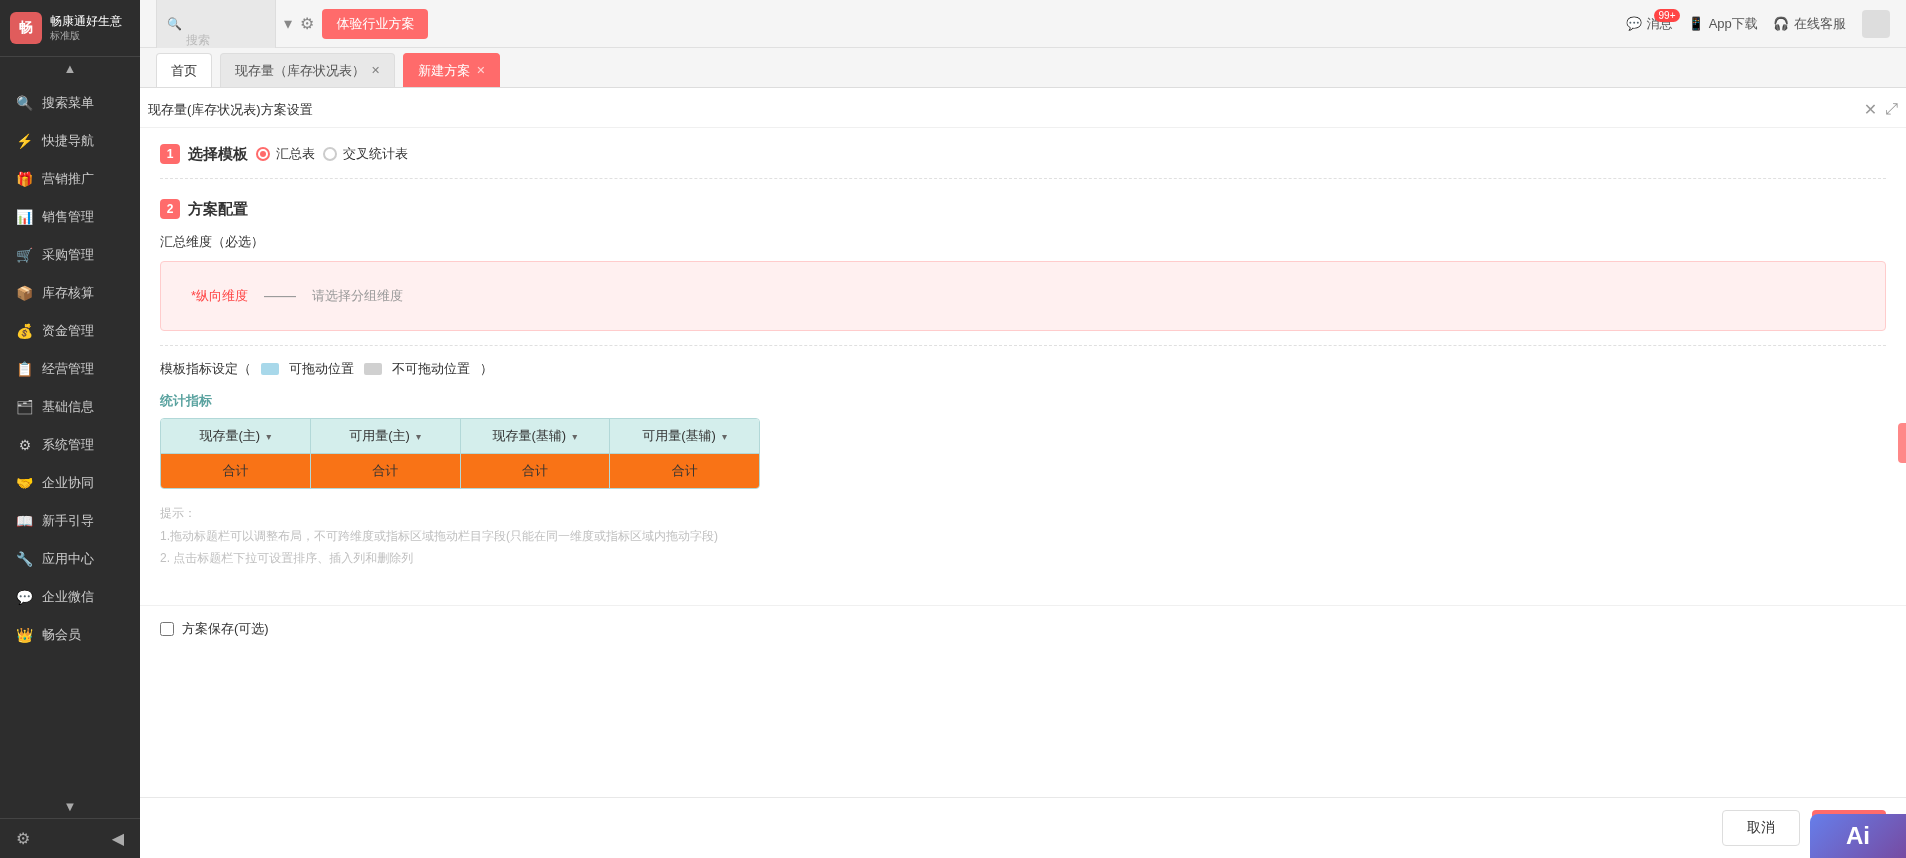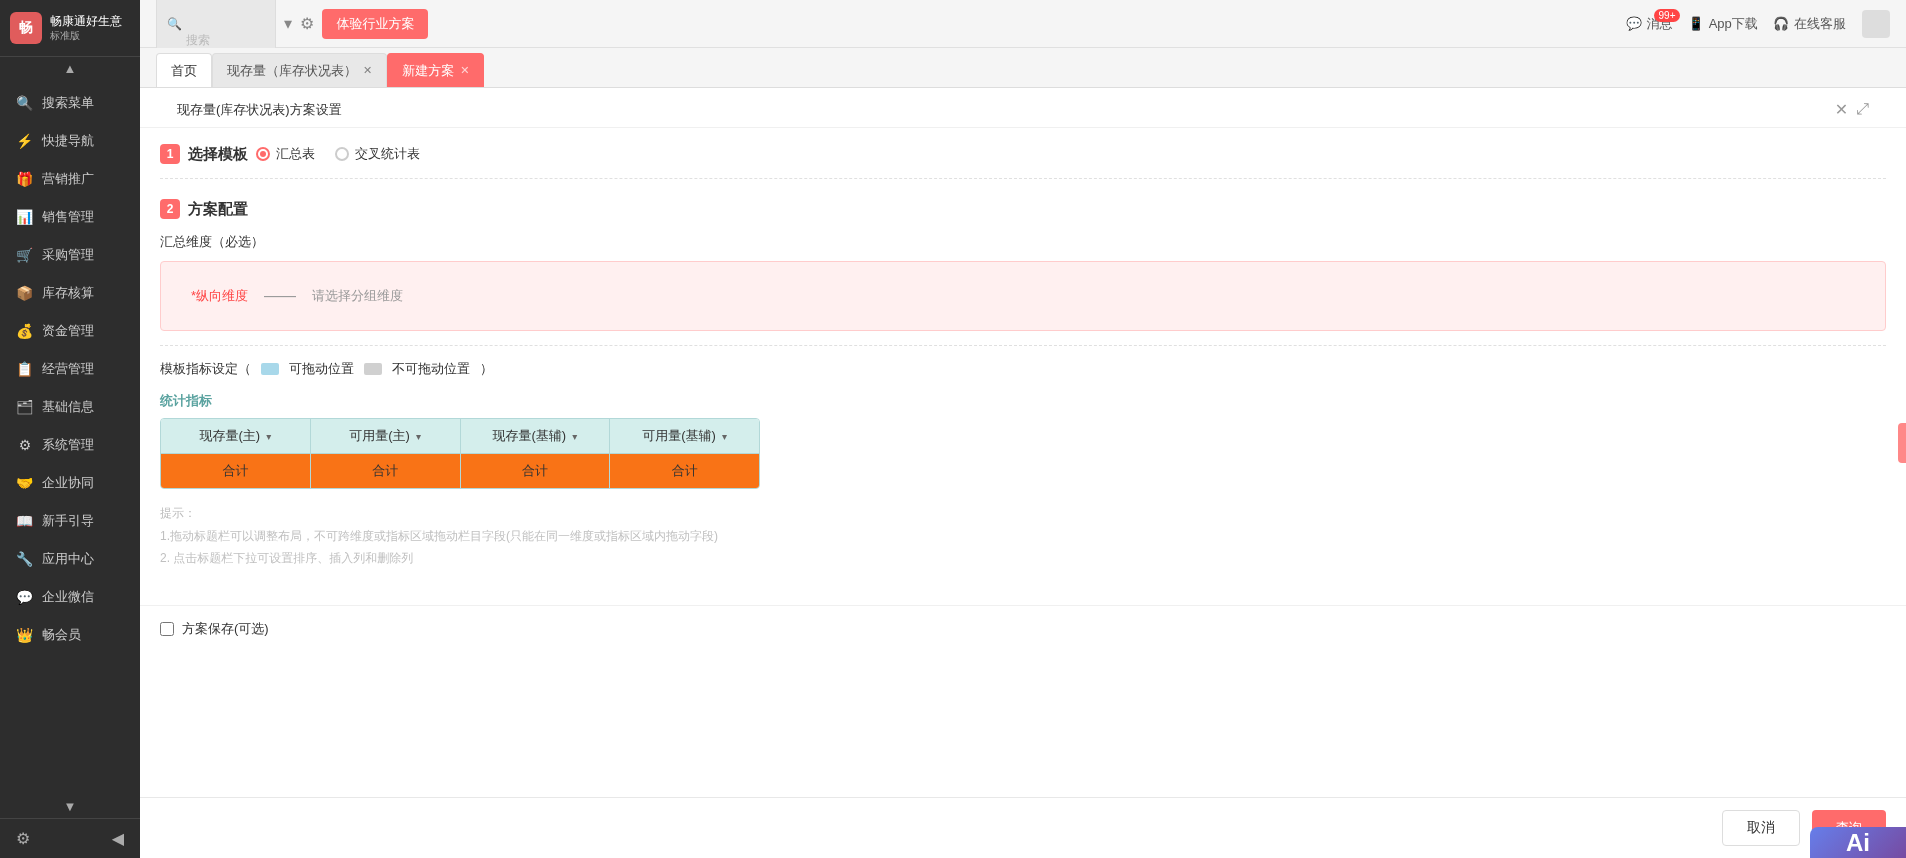--- a/index.html
+++ b/index.html
@@ -161,21 +161,21 @@
       border-radius: 4px;
     }
 
     
     .tabbar {
       height: 40px;
       background: #f5f5f5;
       display: flex;
       align-items: flex-end;
       padding: 0 16px;
-      gap: 0;
+      gap: 8px;
       border-bottom: 1px solid #ddd;
       flex-shrink: 0;
     }
     .tab {
       height: 34px;
       padding: 0 14px;
       display: flex;
       align-items: center;
       gap: 6px;
       font-size: 13px;
@@ -206,21 +206,21 @@
     .content-panel {
       flex: 1;
       background: white;
       overflow-y: auto;
       position: relative;
     }
     .content-panel::-webkit-scrollbar { width: 6px; }
     .content-panel::-webkit-scrollbar-thumb { background: #ccc; border-radius: 3px; }
 
     .panel-header {
-      padding: 12px 37px 8px;
+      padding: 12px 8px 8px;
       font-size: 13px;
       color: #333;
       border-bottom: 1px solid #f0f0f0;
       display: flex;
       align-items: center;
       justify-content: space-between;
     }
     .panel-close-icons {
       display: flex;
       gap: 8px;
@@ -259,21 +259,21 @@
     .section-label {
       font-size: 15px;
       font-weight: bold;
       color: #333;
     }
 
     
     .radio-group {
       display: flex;
       align-items: center;
-      gap: 20px;
+      gap: 8px;
     }
     .radio-item {
       display: flex;
       align-items: center;
       gap: 6px;
       cursor: pointer;
       font-size: 13px;
       color: #333;
     }
     .radio-circle {
@@ -482,21 +482,21 @@
     
     .ai-badge {
       position: fixed;
       bottom: 0;
       right: 0;
       background: linear-gradient(135deg, #667eea 0%, #764ba2 100%);
       color: white;
       font-size: 24px;
       font-weight: bold;
       width: 96px;
-      height: 31px;
+      height: 44px;
       display: flex;
       align-items: center;
       justify-content: center;
       border-radius: 8px 0 0 0;
     }
   </style>
 </head>
 <body>
 
 <div class="sidebar">

